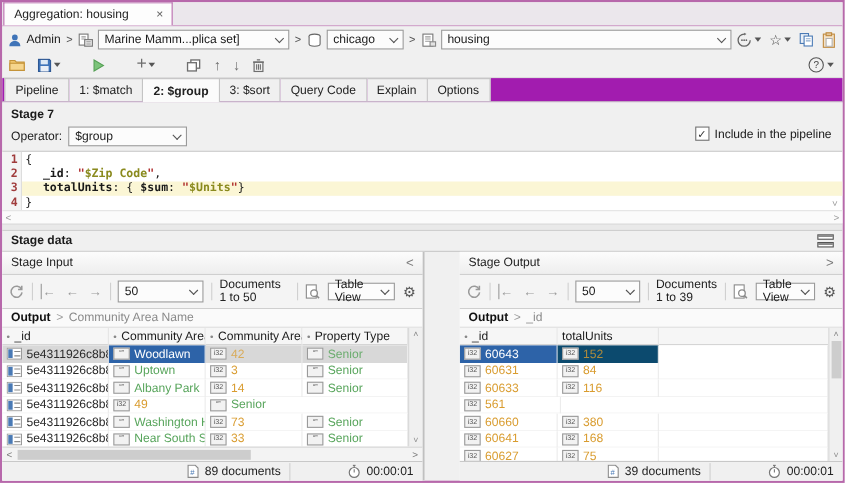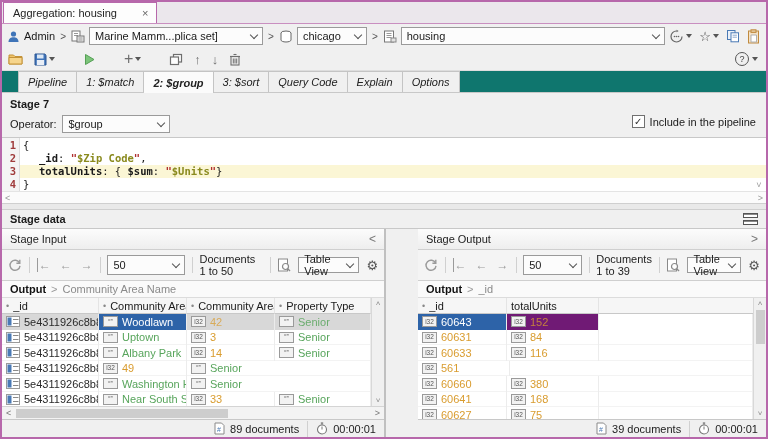--- a/index.html
+++ b/index.html
@@ -25,21 +25,21 @@
 
   
   .toolbar { height:23px; background:#f0f0f0; border-bottom:1px solid #dddddd; display:flex; align-items:center; gap:11px; padding:0 8px 0 6px; flex:0 0 auto; }
   .tb-gap { width:6px; }
   .plus { font-size:16px; color:#6e6e6e; line-height:1; }
   .arrow { font-size:13px; color:#6e6e6e; line-height:1; }
   .toolbar .right { margin-left:auto; display:flex; align-items:center; gap:3px; }
   .qmark { width:14px; height:14px; border:1.2px solid #555; border-radius:50%; display:flex; align-items:center; justify-content:center; font-size:9px; color:#444; }
 
   
-  .ptabs { height:22px; background:#0f766e; border-bottom:1px solid #c8c8c8; display:flex; align-items:flex-end; padding-left:16px; flex:0 0 auto;font-style:italic; }
+  .ptabs { height:22px; background:#a21caf; border-bottom:1px solid #c8c8c8; display:flex; align-items:flex-end; padding-left:2px; flex:0 0 auto; }
   .ptab { height:21px; display:flex; align-items:center; padding:0 9px; border:1px solid #c4c4c4; border-left:none; color:#222; background:#f0f0f0; border-bottom:none; }
   .ptab:first-child { border-left:1px solid #c4c4c4; }
   .ptab.active { background:#fbfbfb; font-weight:bold; margin-bottom:-1px; height:22px; }
 
   
   .stagehdr { height:44px; background:#f0f0f0; padding:5px 8px 0 8px; flex:0 0 auto; position:relative; }
   .stagehdr .title { font-weight:bold; margin-bottom:5px; }
   .oprow { display:flex; align-items:center; gap:6px; }
   .dd-op { width:108px; }
   .include { position:absolute; right:10px; top:22px; display:flex; align-items:center; gap:5px; }
@@ -98,29 +98,29 @@
   .right .c-id { width:89px; } .right .c-total { width:92px; } .right .c-fill { flex:1; border-right:none; }
   .trow.body { height:15.5px; border-bottom:1px solid #f3f3f3; background:#fff; }
   .trow.body .cell { height:15.5px; border-right:1px solid #ececec; }
   .num { color:#d99c2f; } .str { color:#58a55c; } .idtxt { color:#2a2a2a; }
   .trow.selrow .cell { background:#d8d8d8; }
   .trow.selrow .cell.selcell { background:#2d63a8; color:#fff; }
   .trow.selrow .cell.selcell .str { color:#fff; }
   .panel.right .trow.selrow .cell { background:#fff; }
   .panel.right .trow.selrow .c-id { background:#2d63a8; }
   .panel.right .trow.selrow .c-id .num { color:#fff; }
-  .panel.right .trow.selrow .c-total { background:#701a75; }
+  .panel.right .trow.selrow .c-total { background:#0c4a6e; }
 
   .vscroll { width:13px; background:#f0f0f0; border-left:1px solid #d8d8d8; display:flex; flex-direction:column; align-items:center; justify-content:space-between; padding:1px 0; color:#8a8a8a; font-size:8px; flex:0 0 auto; position:relative; }
   .vthumb { position:absolute; top:12px; left:2px; width:9px; height:34px; background:#cdcdcd; }
   .hscroll { height:13px; background:#f3f3f3; border-top:1px solid #d4d4d4; display:flex; align-items:center; justify-content:space-between; padding:0 4px; color:#777; font-size:9px; flex:0 0 auto; position:relative; }
   .hthumb { position:absolute; left:14px; top:2px; width:212px; height:9px; background:#cdcdcd; }
 
   .statusbar { height:18px; background:#f0f0f0; border-top:1px solid #c8c8c8; display:flex; align-items:center; justify-content:flex-end; gap:8px; padding:0 8px; flex:0 0 auto; color:#222; }
-  .statusbar .seg { display:flex; align-items:center; gap:5px; }
+  .statusbar .seg { display:flex; align-items:center; gap:5px;margin-left:44px; }
 
   svg { display:block; }
   .mini-icon { flex:0 0 auto; display:flex; align-items:center; }
   .typebox { width:15px; height:11px; border:1px solid #9a9a9a; background:#f2f2f2; font-size:6.5px; color:#555; display:flex; align-items:center; justify-content:center; line-height:1; flex:0 0 auto; letter-spacing:0; }
 </style>
 </head>
 <body>
 
 <div class="window">
 
@@ -499,20 +499,24 @@
                     <line x1="7" y1="3.5" x2="12.5" y2="3.5" stroke="#8a8a8a"></line>
                     <line x1="7" y1="7.5" x2="12.5" y2="7.5" stroke="#8a8a8a"></line>
                   </svg>
                 </span>
                 <span class="idtxt">5e4311926c8b85...</span>
               </div>
             <div class="cell c-name">
                 <span class="typebox">“”</span>
                 <span class="str">Washington H...</span>
               </div>
+            <div class="cell c-num">
+                <span class="typebox">i32</span>
+                <span class="num">73</span>
+              </div>
             <div class="cell c-type">
                 <span class="typebox">“”</span>
                 <span class="str">Senior</span>
               </div>
           </div>
           <div class="trow body">
             <div class="cell c-id">
                 <span class="mini-icon">
                   <svg width="14" height="11" viewBox="0 0 14 11">
                     <rect x="0.5" y="0.5" width="13" height="10" fill="#fff" stroke="#9a9a9a"></rect>

